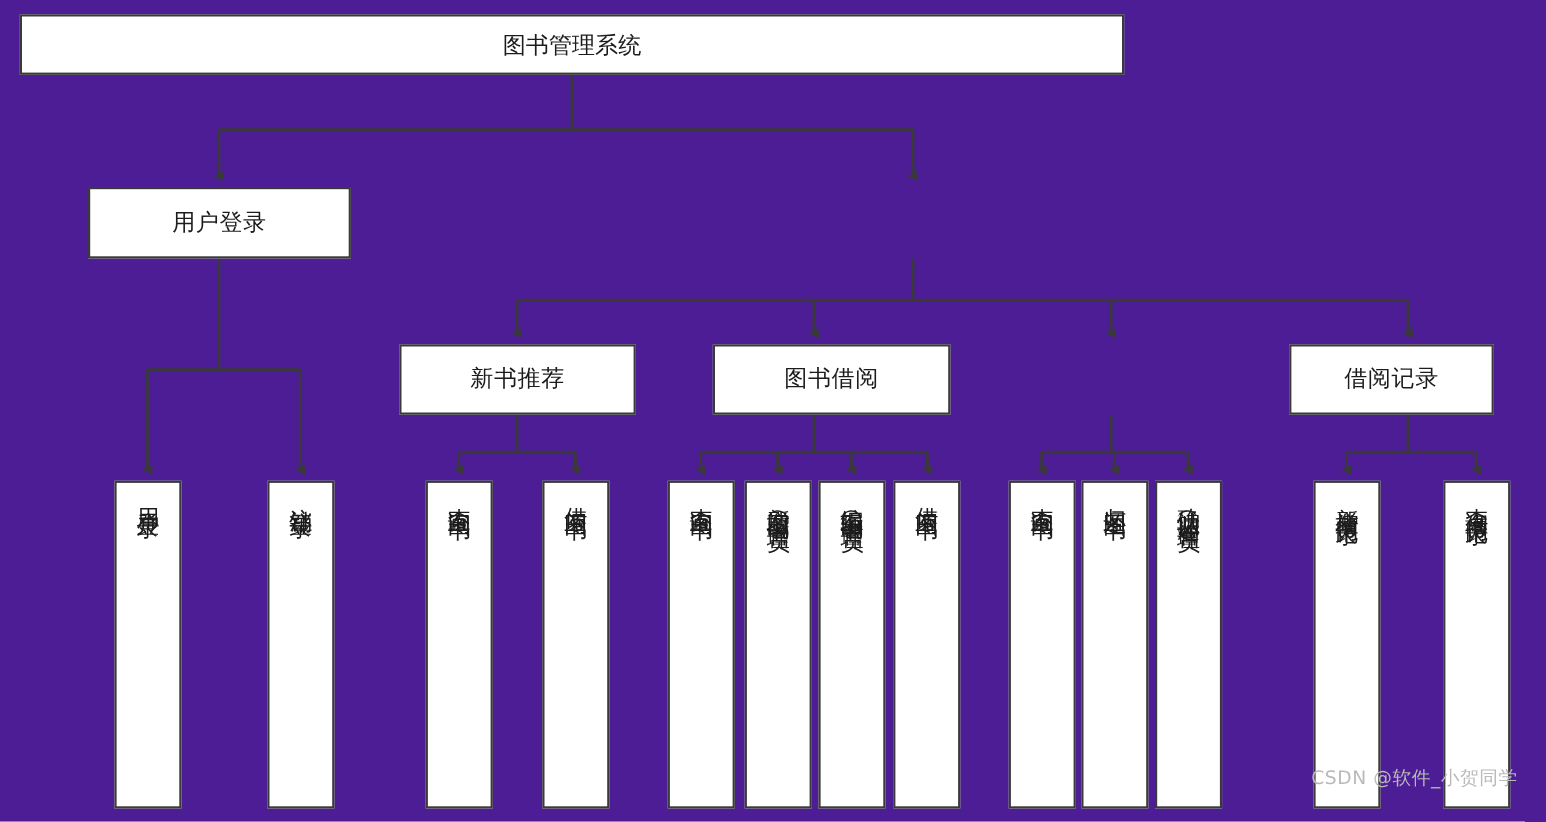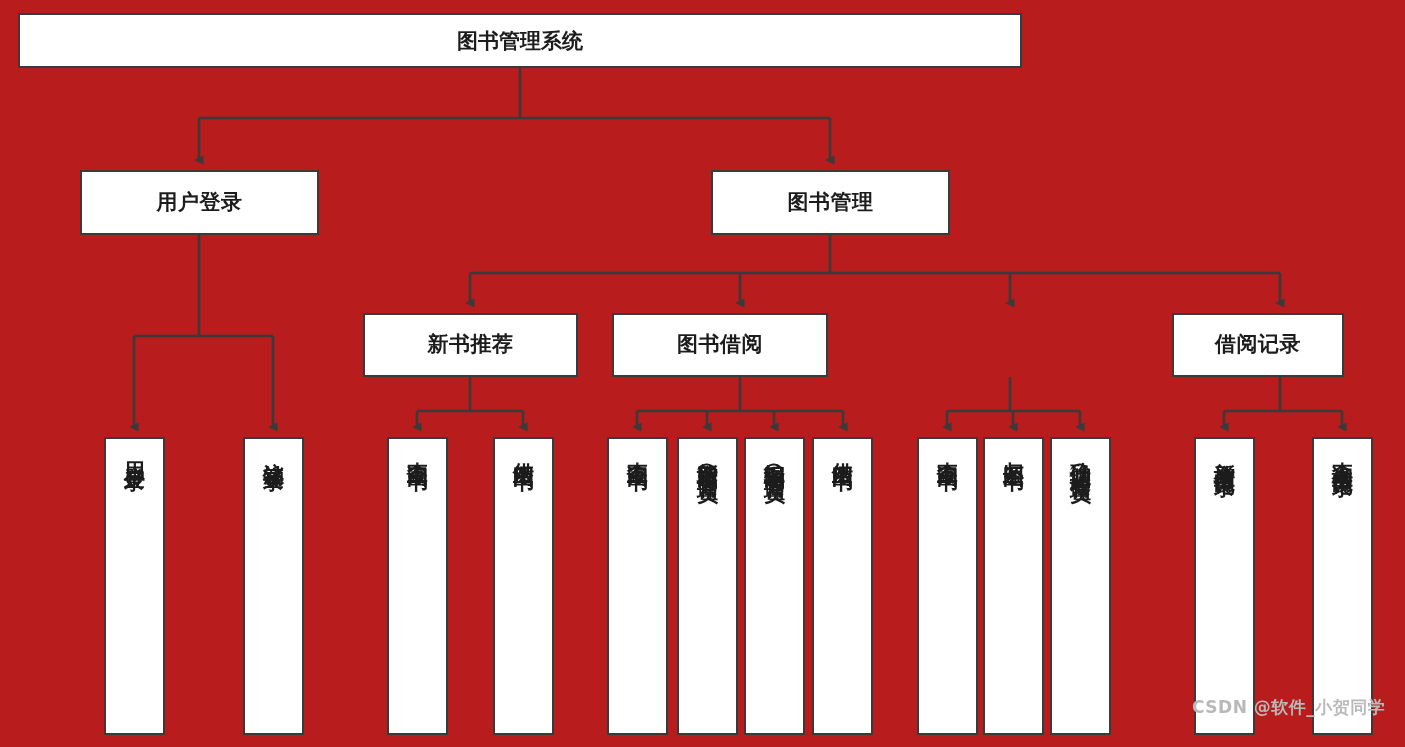--- a/index.html
+++ b/index.html
@@ -8,23 +8,22 @@
     padding: 0;
     background: #ffffff;
   }
   body {
     font-family: "DejaVu Sans", "Liberation Sans", sans-serif;
   }
   #canvas {
     position: relative;
     width: 1405px;
     height: 747px;
-    background: #b91c1c;
+    background: #4c1d95;
     overflow: hidden;
-    font-weight: bold;
   }
   #edges {
     position: absolute;
     left: 0;
     top: 0;
     width: 1405px;
     height: 747px;
     pointer-events: none;
   }
   .node {
@@ -122,31 +121,28 @@
     </g>
   </svg>
 
   <div class="node root" style="left:18px; top:13px; width:1004px; height:55px;">
     <span>图书管理系统</span>
   </div>
 
   <div class="node horiz" style="left:80px; top:170px; width:239px; height:65px;">
     <span>用户登录</span>
   </div>
-  <div class="node horiz" style="left:711px; top:170px; width:239px; height:65px;">
-    <span>图书管理</span>
-  </div>
 
   <div class="node horiz" style="left:363px; top:313px; width:215px; height:64px;">
     <span>新书推荐</span>
   </div>
-  <div class="node horiz" style="left:612px; top:313px; width:216px; height:64px;">
+  <div class="node horiz" style="left:648px; top:313px; width:216px; height:64px;">
     <span>图书借阅</span>
   </div>
-  <div class="node horiz" style="left:1172px; top:313px; width:172px; height:64px;">
+  <div class="node horiz" style="left:1172px; top:313px; width:186px; height:64px;">
     <span>借阅记录</span>
   </div>
 
   <div class="node leaf" style="left:104px; top:437px; width:61px; height:298px;">
     <span class="vtext">用户登录</span>
   </div>
   <div class="node leaf" style="left:243px; top:437px; width:61px; height:298px;">
     <span class="vtext">注销登录</span>
   </div>
 

